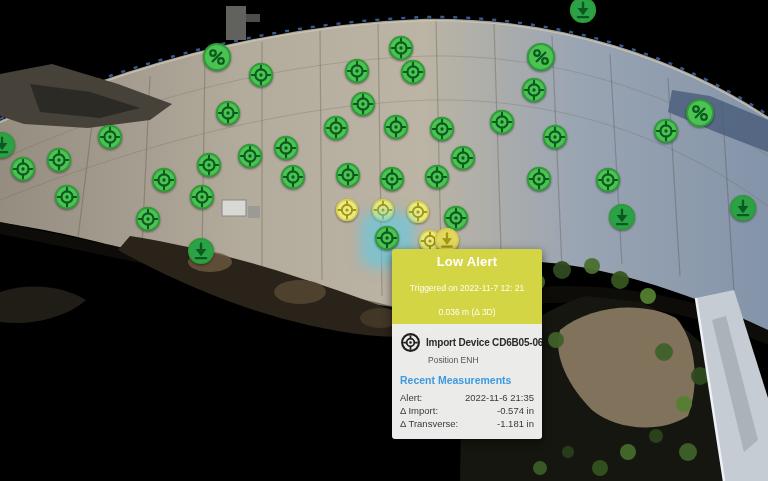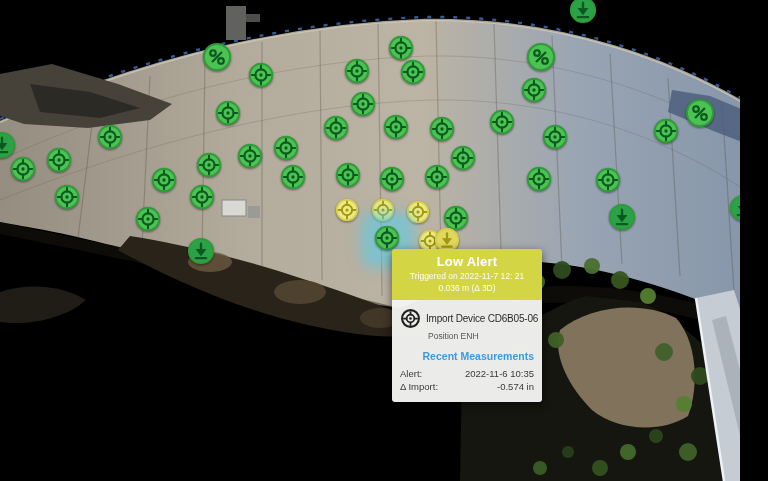--- a/index.html
+++ b/index.html
@@ -1,35 +1,35 @@
 <!DOCTYPE html>
 <html><head>
 <meta charset="utf-8">
 <style>
   html,body{margin:0;padding:0;background:#000;}
-  #app{position:relative;width:696px;height:481px;background:#000;overflow:hidden;
-       font-family:"Liberation Sans",sans-serif;padding-left:44px;}
+  #app{position:relative;width:768px;height:481px;background:#000;overflow:hidden;
+       font-family:"Liberation Sans",sans-serif;}
   #scene{position:absolute;left:0;top:0;z-index:1;}
   #marker-layer{position:absolute;left:0;top:0;width:768px;height:481px;z-index:5;}
   .marker{position:absolute;transform:translate(-50%,-50%);cursor:pointer;}
   .marker svg{display:block;width:100%;height:100%;filter:drop-shadow(0 1px 1px rgba(0,0,0,.45));}
   .marker.selected::before{content:'';position:absolute;left:50%;top:50%;width:38px;height:40px;
        transform:translate(-50%,-46%);background:rgba(86,205,235,.55);
        box-shadow:0 0 14px 7px rgba(86,205,235,.65);border-radius:5px;z-index:-1;}
   
   #popup{position:absolute;left:392px;top:249px;width:150px;z-index:10;border-radius:3px;
        overflow:hidden;box-shadow:0 3px 10px rgba(0,0,0,.55);}
   .popup-header{color:#fff;text-align:center;padding:5px 4px 7px;}
   .popup-title{font-size:13px;font-weight:bold;letter-spacing:.2px;}
-  .popup-sub{font-size:8.5px;margin-top:2px;opacity:.95;}
+  .popup-sub{font-size:8.5px;margin-top:14px;opacity:.95;}
   .popup-body{background:rgba(243,243,241,.97);padding:8px 8px 9px;}
   .device-row{display:flex;align-items:center;gap:5px;}
   .device-icon{flex:0 0 21px;height:21px;}
   .device-icon svg{display:block;width:21px;height:21px;}
-  .device-name{font-size:10px;font-weight:normal;color:#2b2b2b;white-space:nowrap;letter-spacing:-.2px;}
+  .device-name{font-size:10px;font-weight:bold;color:#2b2b2b;white-space:nowrap;letter-spacing:-.2px;}
   .device-pos{font-size:8.5px;color:#555;margin:2px 0 0 28px;}
   .recent-link{font-size:10.5px;font-weight:600;margin:9px 0 5px;cursor:pointer;}
   .meas-row{display:flex;justify-content:space-between;font-size:9.5px;color:#3a3a3a;
        line-height:13px;}
   .meas-row .val{text-align:right;}
   
   #watermark{position:absolute;left:16px;top:440px;width:44px;height:40px;z-index:6;opacity:.62;}
 </style>
 </head>
 <body>
@@ -575,26 +575,30 @@
             <circle cx="12" cy="12" r="4.4" fill="none" stroke="#1f1f1f" stroke-width="2"></circle>
             <circle cx="12" cy="12" r="1.5" fill="#1f1f1f"></circle>
             <g stroke="#1f1f1f" stroke-width="2" stroke-linecap="round">
               <path d="M12,4.6V7.4M12,16.6V19.4M4.6,12H7.4M16.6,12H19.4"></path>
             </g>
           </svg>
         </span>
         <span class="device-name">Import Device CD6B05-06</span>
       </div>
       <div class="device-pos">Position ENH</div>
-      <div class="recent-link" style="color: rgb(61, 154, 224); text-align: right;">Recent Measurements</div>
+      <div class="recent-link" style="color: rgb(61, 154, 224);">Recent Measurements</div>
       <div class="meas-row">
         <span>Alert:</span>
-        <span class="val">2022-11-6 10:35</span>
+        <span class="val">2022-11-6 21:35</span>
       </div>
       <div class="meas-row">
         <span>Δ Import:</span>
         <span class="val">-0.574 in</span>
       </div>
+      <div class="meas-row">
+        <span>Δ Transverse:</span>
+        <span class="val">-1.181 in</span>
+      </div>
     </div>
   </div>
 
 
 </div>
 
 </body></html>

